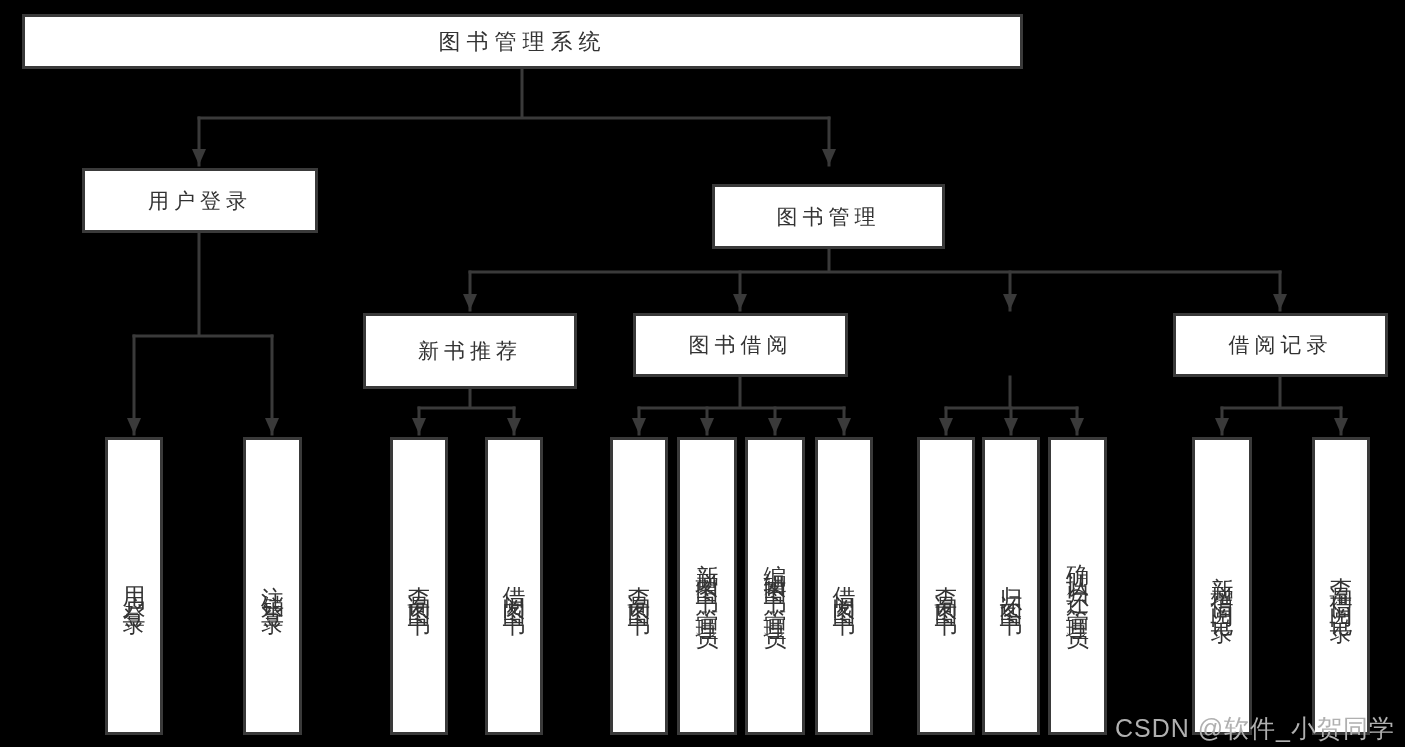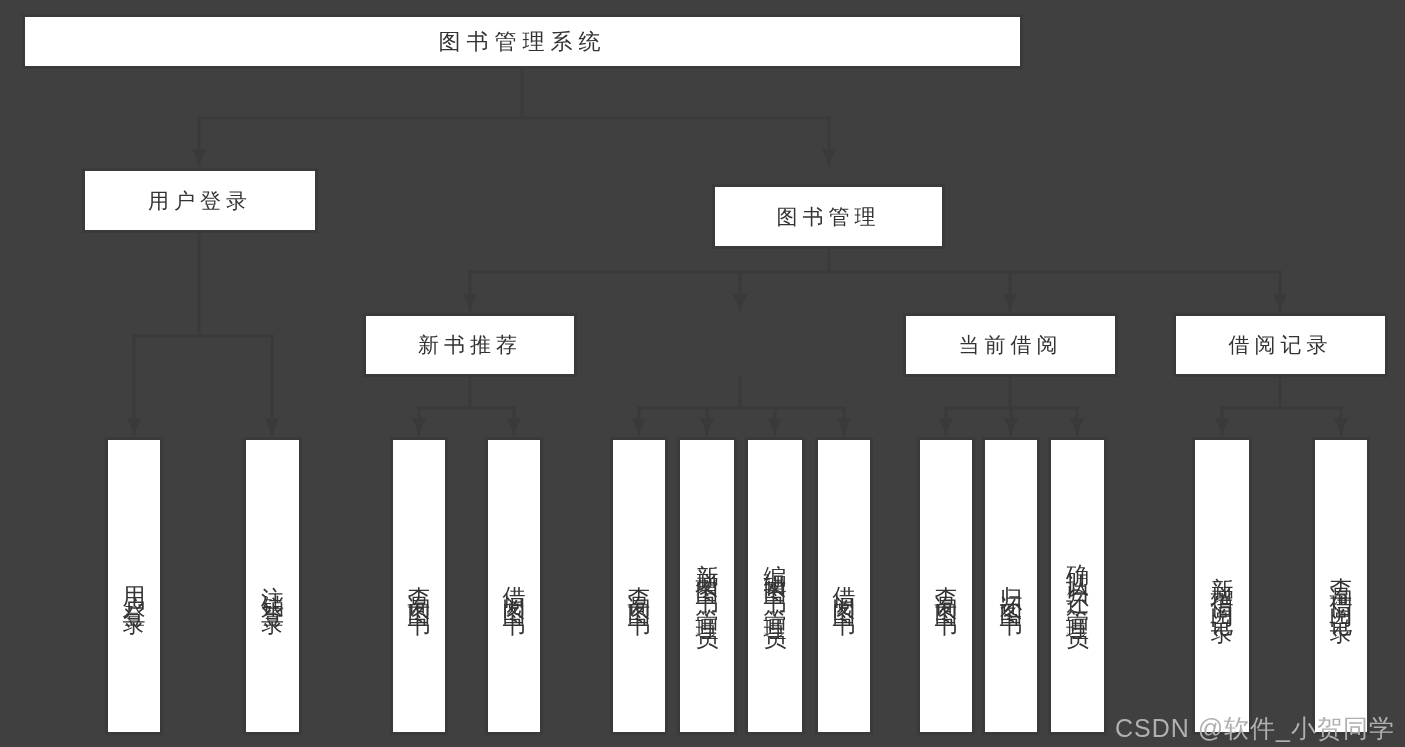--- a/index.html
+++ b/index.html
@@ -5,21 +5,21 @@
   html, body {
     margin: 0;
     padding: 0;
     background: #ffffff;
     font-family: "Liberation Sans", sans-serif;
   }
   .canvas {
     position: relative;
     width: 1405px;
     height: 747px;
-    background: #404040;
+    background: #000000;
     overflow: hidden;
   }
   .connectors {
     position: absolute;
     left: 0;
     top: 0;
   }
   .box {
     position: absolute;
     box-sizing: border-box;
@@ -110,22 +110,22 @@
       <line x1="1222" y1="408" x2="1222" y2="434" marker-end="url(#ah)"></line>
       <line x1="1341" y1="408" x2="1341" y2="434" marker-end="url(#ah)"></line>
     </g>
   </svg>
 
   <div class="box h-box root-box" style="left:22px; top:14px; width:1001px; height:55px;">图书管理系统</div>
 
   <div class="box h-box" style="left:82px; top:168px; width:236px; height:65px;">用户登录</div>
   <div class="box h-box" style="left:712px; top:184px; width:233px; height:65px;">图书管理</div>
 
-  <div class="box h-box" style="left:363px; top:313px; width:214px; height:64px;">新书推荐</div>
-  <div class="box h-box" style="left:903px; top:313px; width:215px; height:64px;">当前借阅</div>
+  <div class="box h-box" style="left:363px; top:313px; width:214px; height:76px;">新书推荐</div>
+  <div class="box h-box" style="left:633px; top:313px; width:215px; height:64px;">图书借阅</div>
   <div class="box h-box" style="left:1173px; top:313px; width:215px; height:64px;">借阅记录</div>
 
   <div class="box v-box" style="left:105px; top:437px; width:58px; height:298px;">用户登录</div>
   <div class="box v-box" style="left:243px; top:437px; width:59px; height:298px;">注销登录</div>
 
   <div class="box v-box" style="left:390px; top:437px; width:58px; height:298px;">查询图书</div>
   <div class="box v-box" style="left:485px; top:437px; width:58px; height:298px;">借阅图书</div>
 
   <div class="box v-box" style="left:610px; top:437px; width:58px; height:298px;">查询图书</div>
   <div class="box v-box" style="left:677px; top:437px; width:60px; height:298px;">新增图书（管理员）</div>

